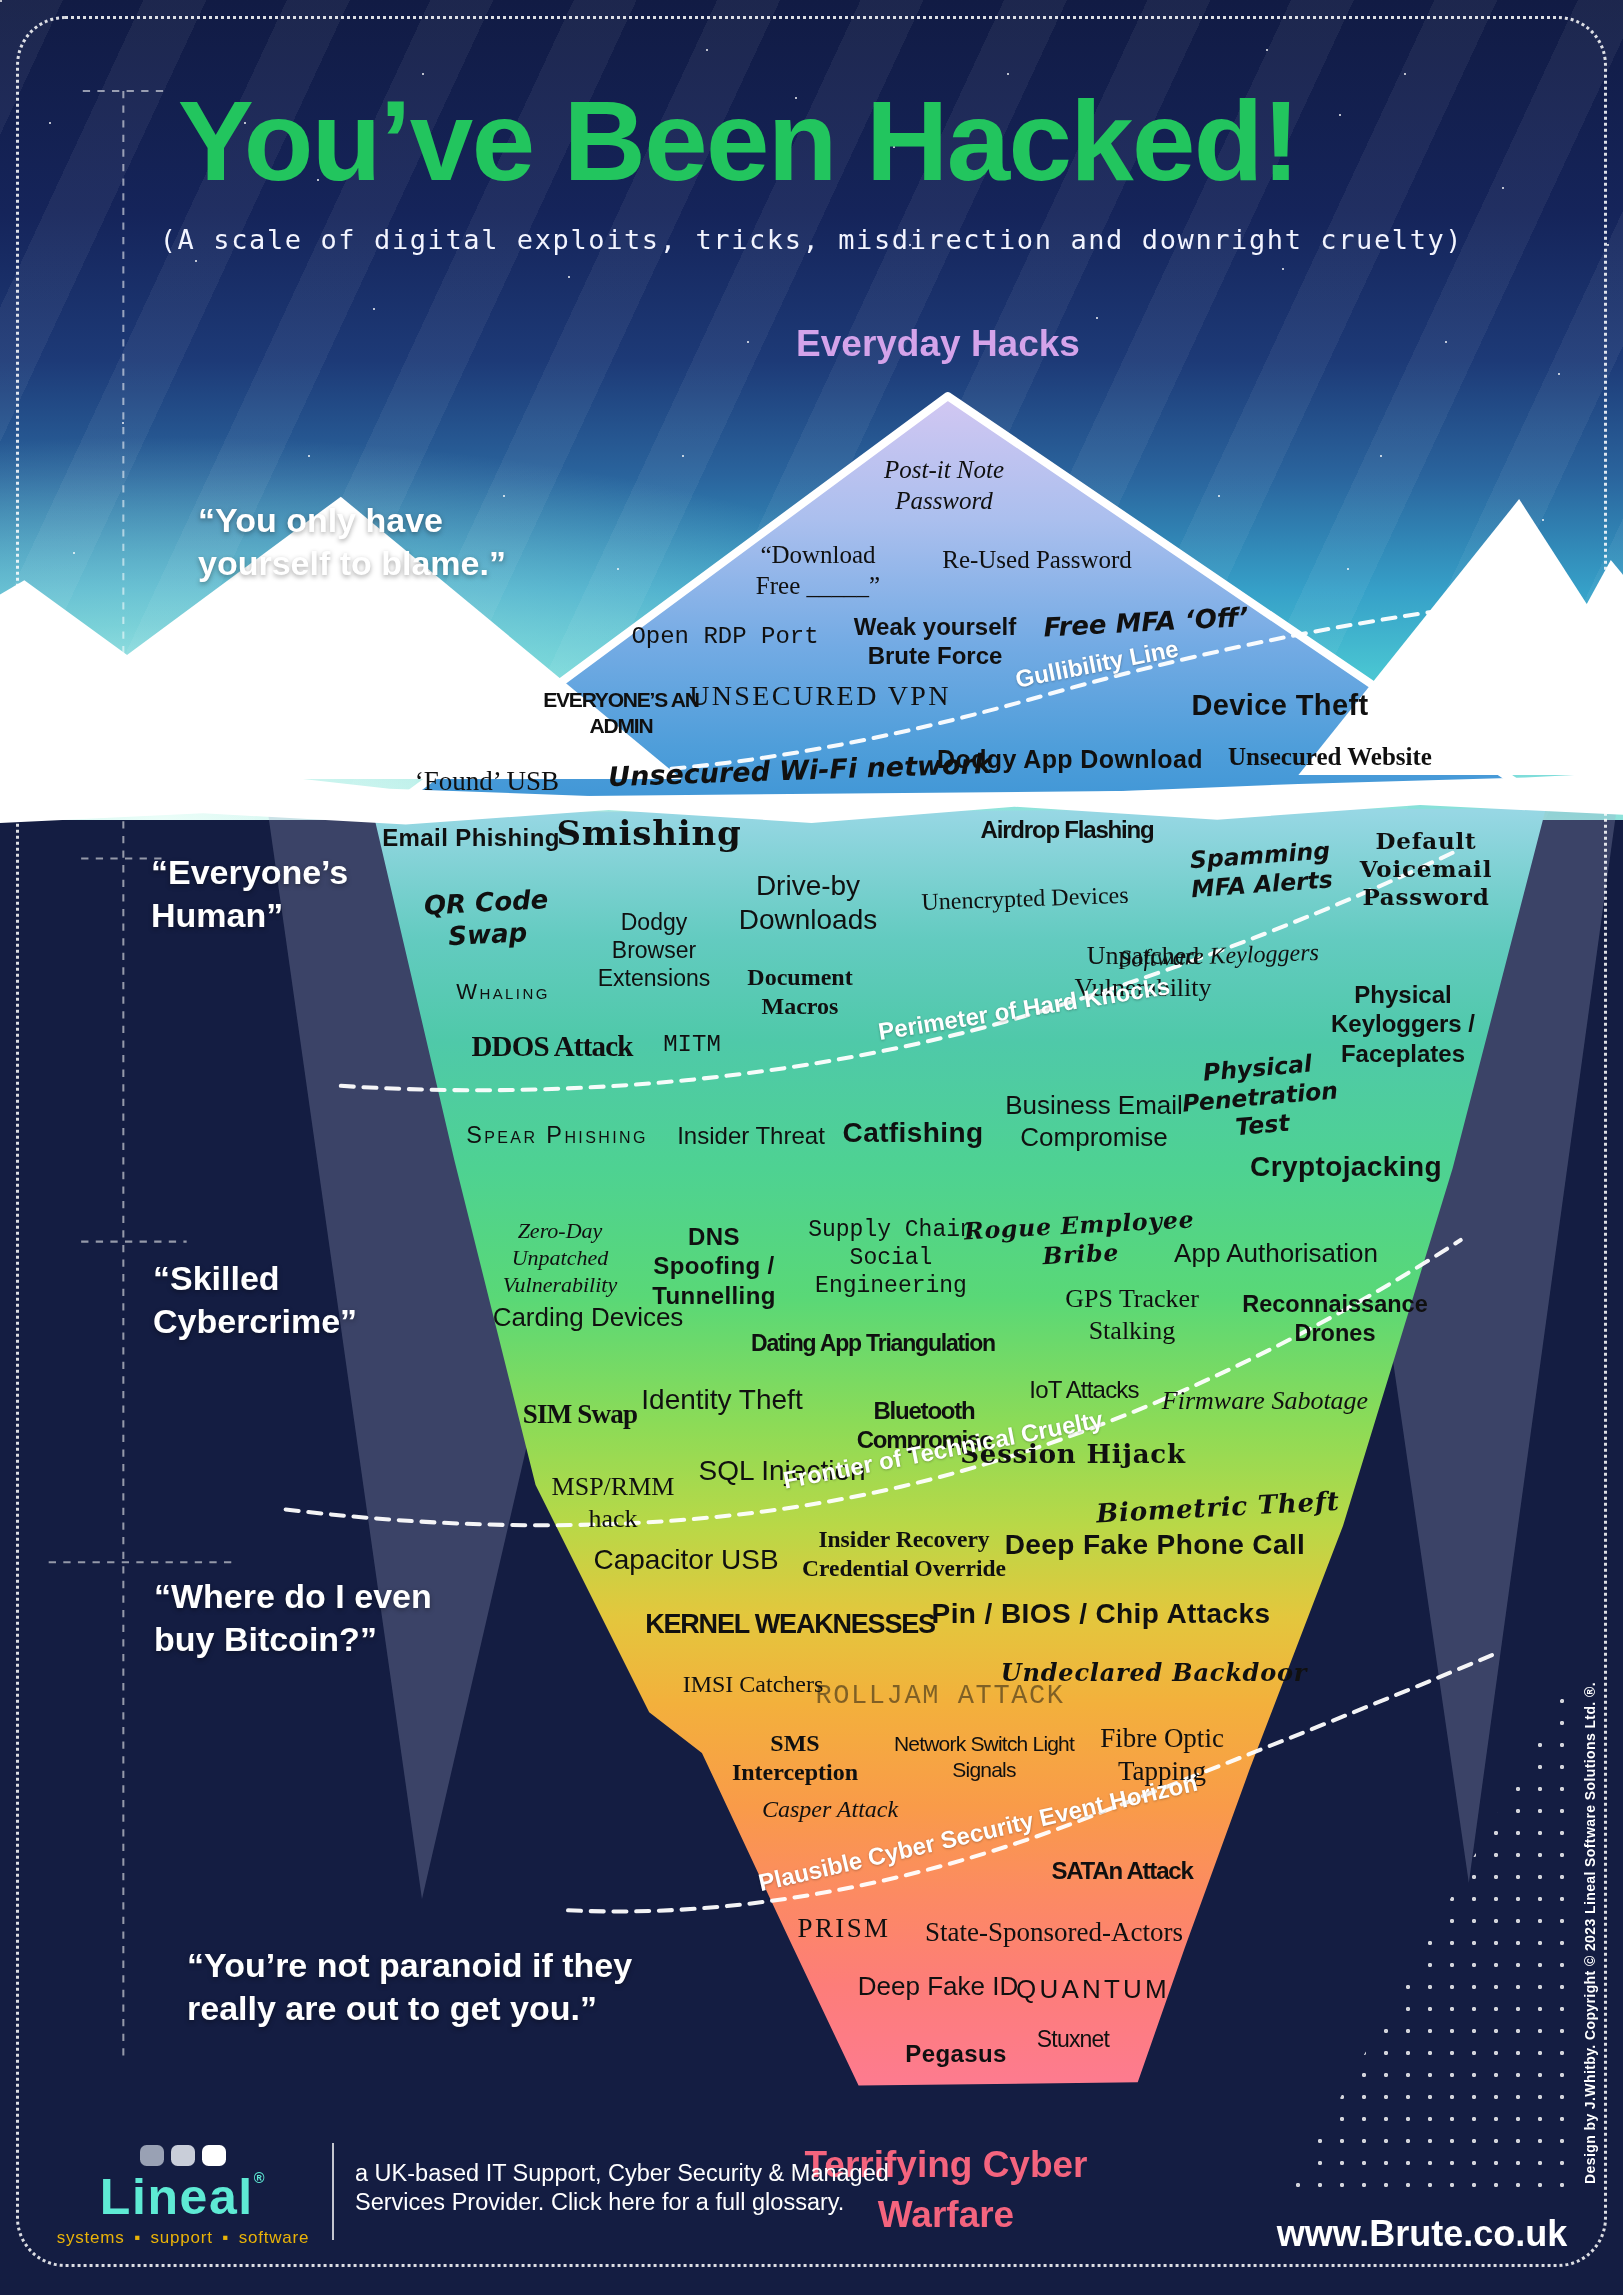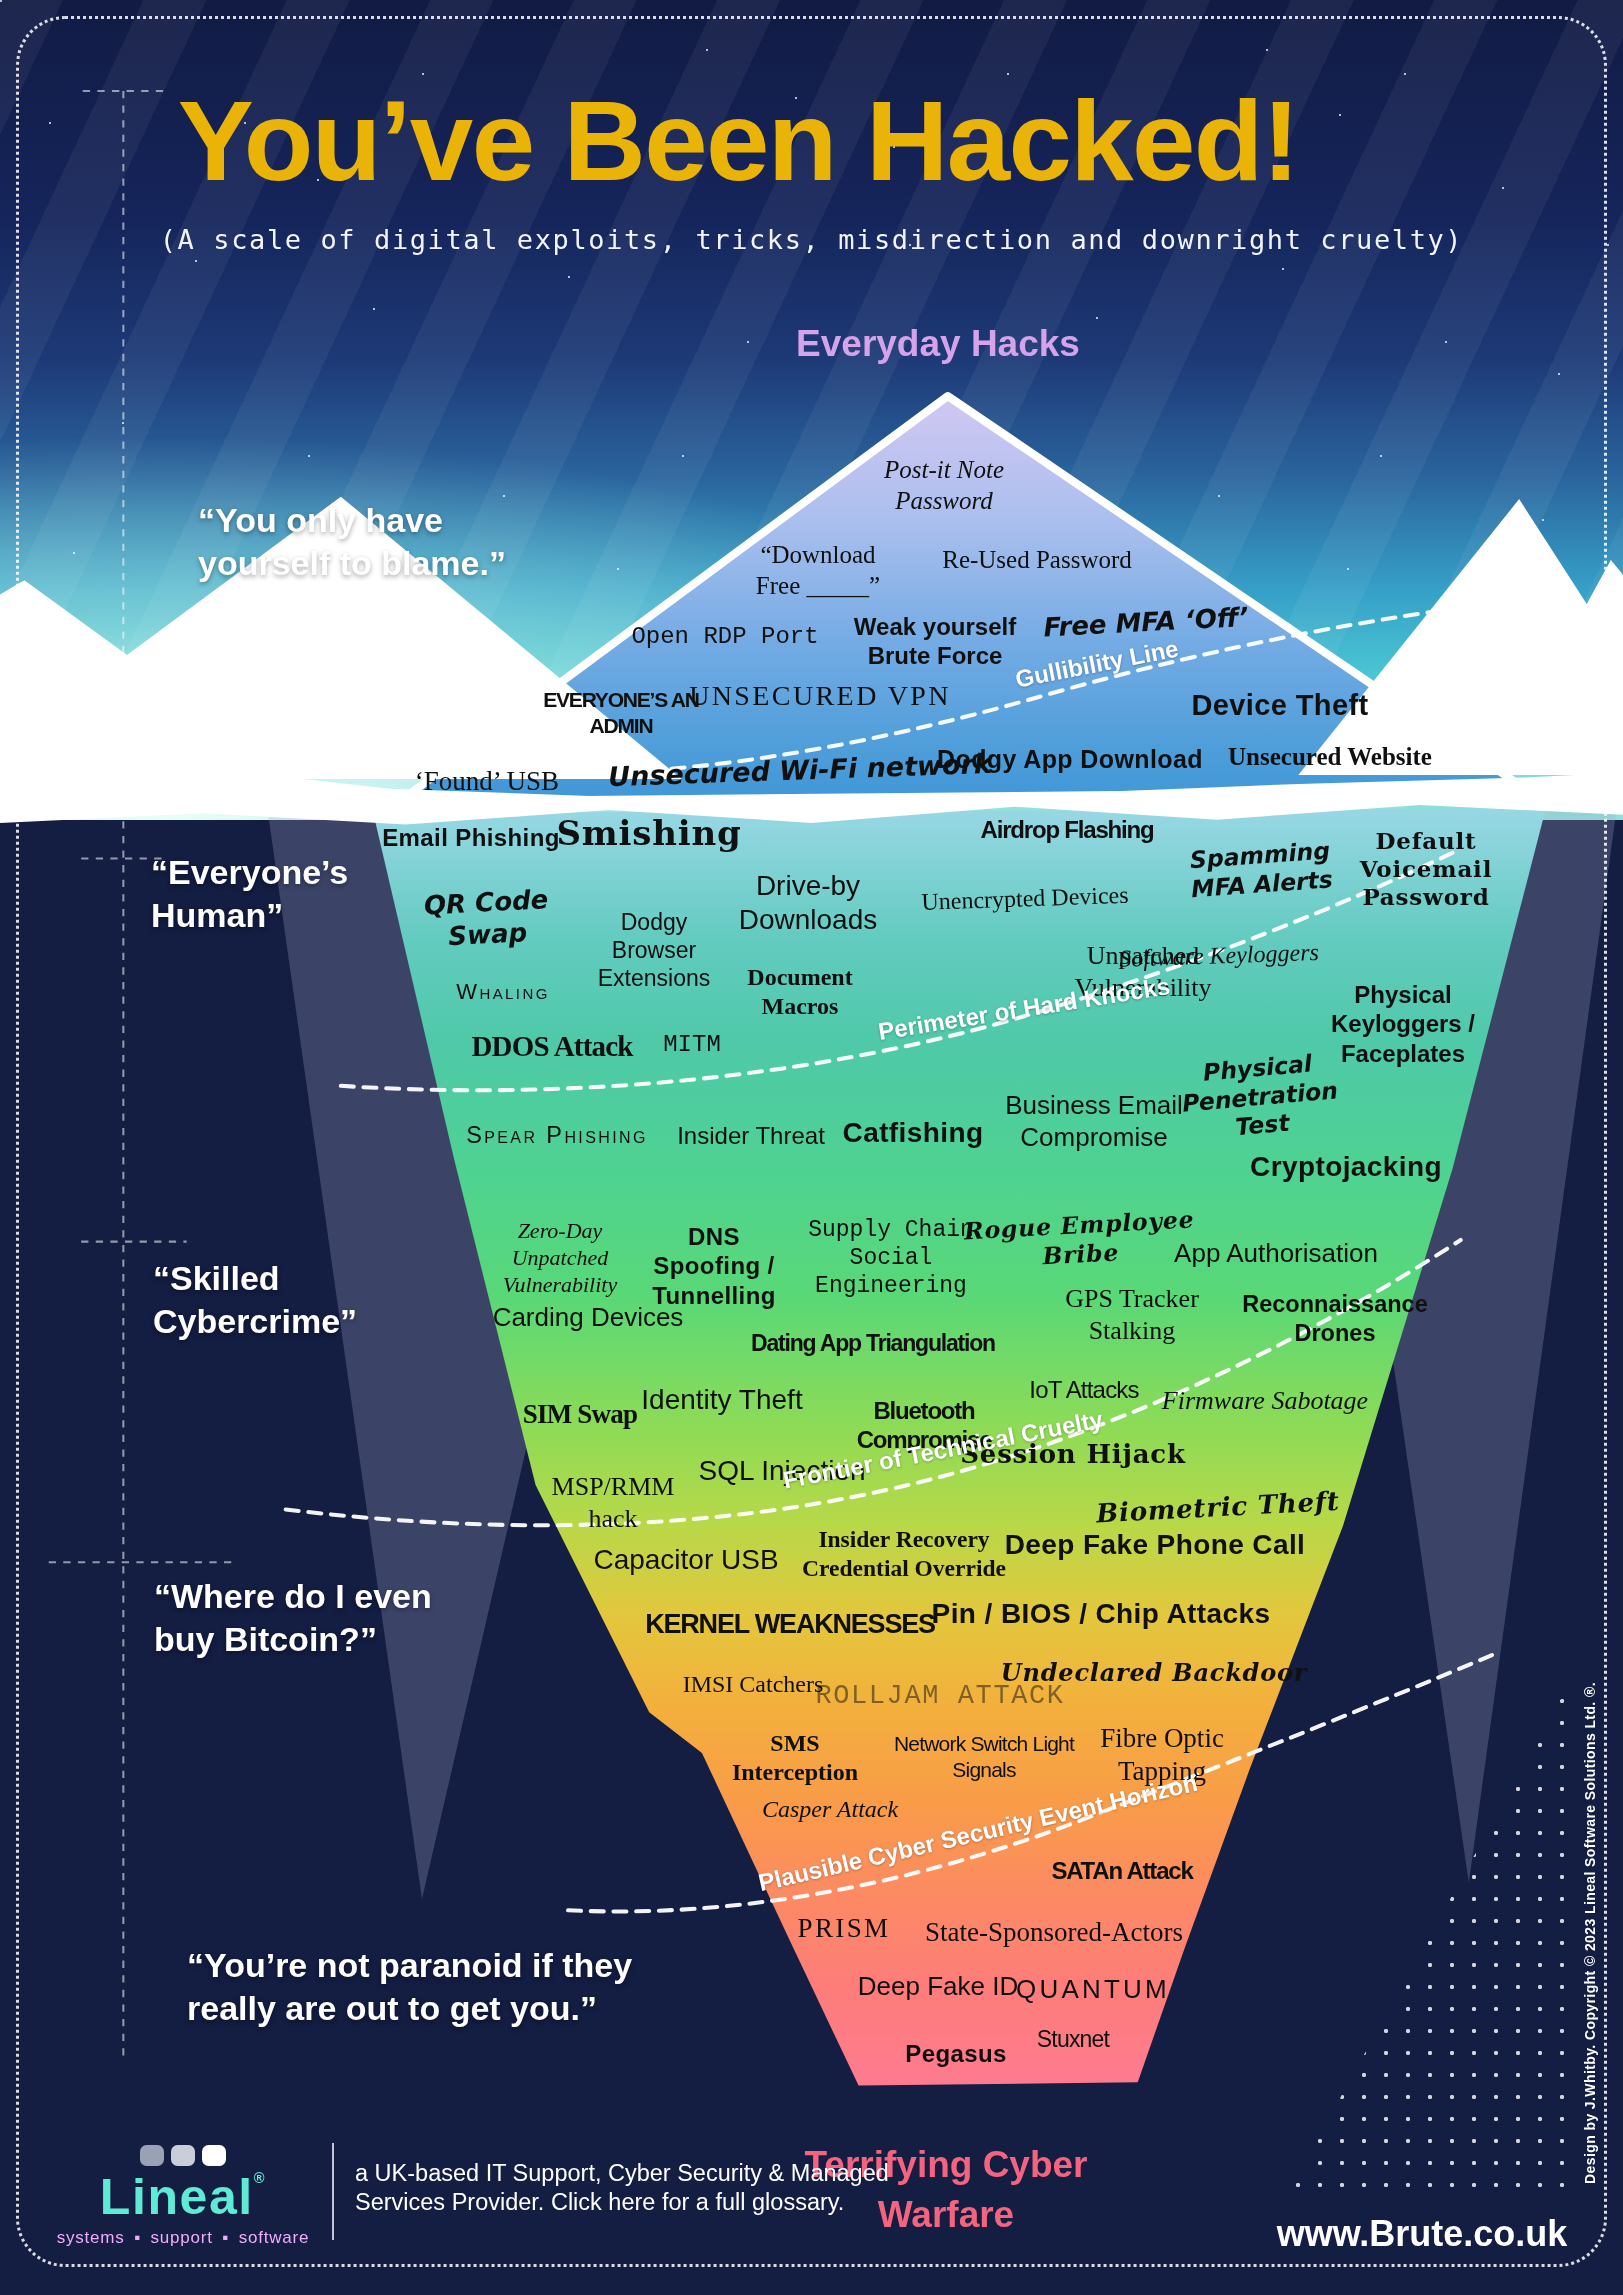--- a/index.html
+++ b/index.html
@@ -41,42 +41,42 @@
   .st-serif-italic{font-family:"Liberation Serif",serif;font-style:italic;}
   .st-serif-caps{font-family:"Liberation Serif",serif;letter-spacing:2.4px;}
   .st-smallcaps{font-family:"Liberation Sans",sans-serif;font-variant:small-caps;letter-spacing:2.4px;}
   .st-mono{font-family:Liberation Mono, monospace;}
   .st-hand{font-family:"DejaVu Sans",sans-serif;font-style:italic;font-weight:700;}
   .st-fancy{font-family:"DejaVu Serif",serif;font-style:italic;font-weight:700;letter-spacing:0.8px;}
   .st-display{font-family:"DejaVu Serif",serif;font-weight:700;letter-spacing:0.8px;}
   .st-thin-caps{font-family:Liberation Mono, monospace;font-weight:400;letter-spacing:1.6px;opacity:.5;}
   .st-caps{font-family:"Liberation Sans",sans-serif;letter-spacing:3.2px;}
   
-  .title{position:absolute;left:0;top:75px;width:1476px;text-align:center;color:#eab308;
+  .title{position:absolute;left:0;top:75px;width:1476px;text-align:center;color:#22c55e;
       font-size:114px;font-weight:bold;letter-spacing:-1.6px;}
   .subtitle{position:absolute;left:0;top:224px;width:1623px;text-align:center;color:#f2f4ff;
       font-family:"DejaVu Sans Mono",monospace;font-size:27px;letter-spacing:1.6px;}
   .scale-top{position:absolute;left:938px;top:323px;transform:translateX(-50%);
       font-size:37px;font-weight:bold;}
   .scale-bottom{position:absolute;left:946px;top:2140px;transform:translateX(-50%);
       font-size:37px;font-weight:bold;text-align:center;white-space:pre-line;line-height:1.35;}
   
   .border-frame{position:absolute;left:16px;top:16px;right:16px;bottom:28px;
       border:3.2px dotted rgba(255,255,255,.85);border-radius:49px;pointer-events:none;}
   .dot-triangle{position:absolute;left:1287px;top:1668px;width:291px;height:526px;
       background-image:radial-gradient(circle,rgba(255,255,255,.9) 1.9px,rgba(255,255,255,0) 2.4px);
       background-size:22px 22px;clip-path:polygon(100% 0,100% 100%,0 100%);opacity:.9;}
   
   .logo{position:absolute;left:54px;top:2145px;width:258px;text-align:center;}
   .logo-squares{display:flex;justify-content:center;gap:7.3px;margin-bottom:4.9px;}
   .sq{width:24px;height:21px;border-radius:6.5px;display:inline-block;}
   .sq1{background:#99a1b4;}.sq2{background:#c9ced9;}.sq3{background:#ffffff;}
   .logo-word{color:#5eead4;font-size:50px;font-weight:bold;letter-spacing:1.6px;line-height:1;}
   .logo-word sup{font-size:14.6px;vertical-align:31px;}
-  .logo-tagline{color:#f0abfc;font-size:17px;letter-spacing:0.8px;word-spacing:4px;margin-top:6.5px;}
+  .logo-tagline{color:#eab308;font-size:17px;letter-spacing:0.8px;word-spacing:4px;margin-top:6.5px;}
   .footer-divider{position:absolute;left:332px;top:2143px;width:1.6px;height:97px;background:rgba(255,255,255,.75);}
   .credit{position:absolute;left:355px;top:2159px;color:#fff;font-size:23.5px;line-height:29px;}
   .website{position:absolute;left:1422px;top:2234px;transform:translate(-50%,-50%);
       color:#fff;font-size:36px;font-weight:bold;}
   .design-credit{position:absolute;left:1330px;top:1925px;width:519px;text-align:center;
       transform:rotate(-90deg);color:#fff;font-size:14px;font-weight:bold;letter-spacing:0.4px;}
 </style>
 </head>
 <body>
 

